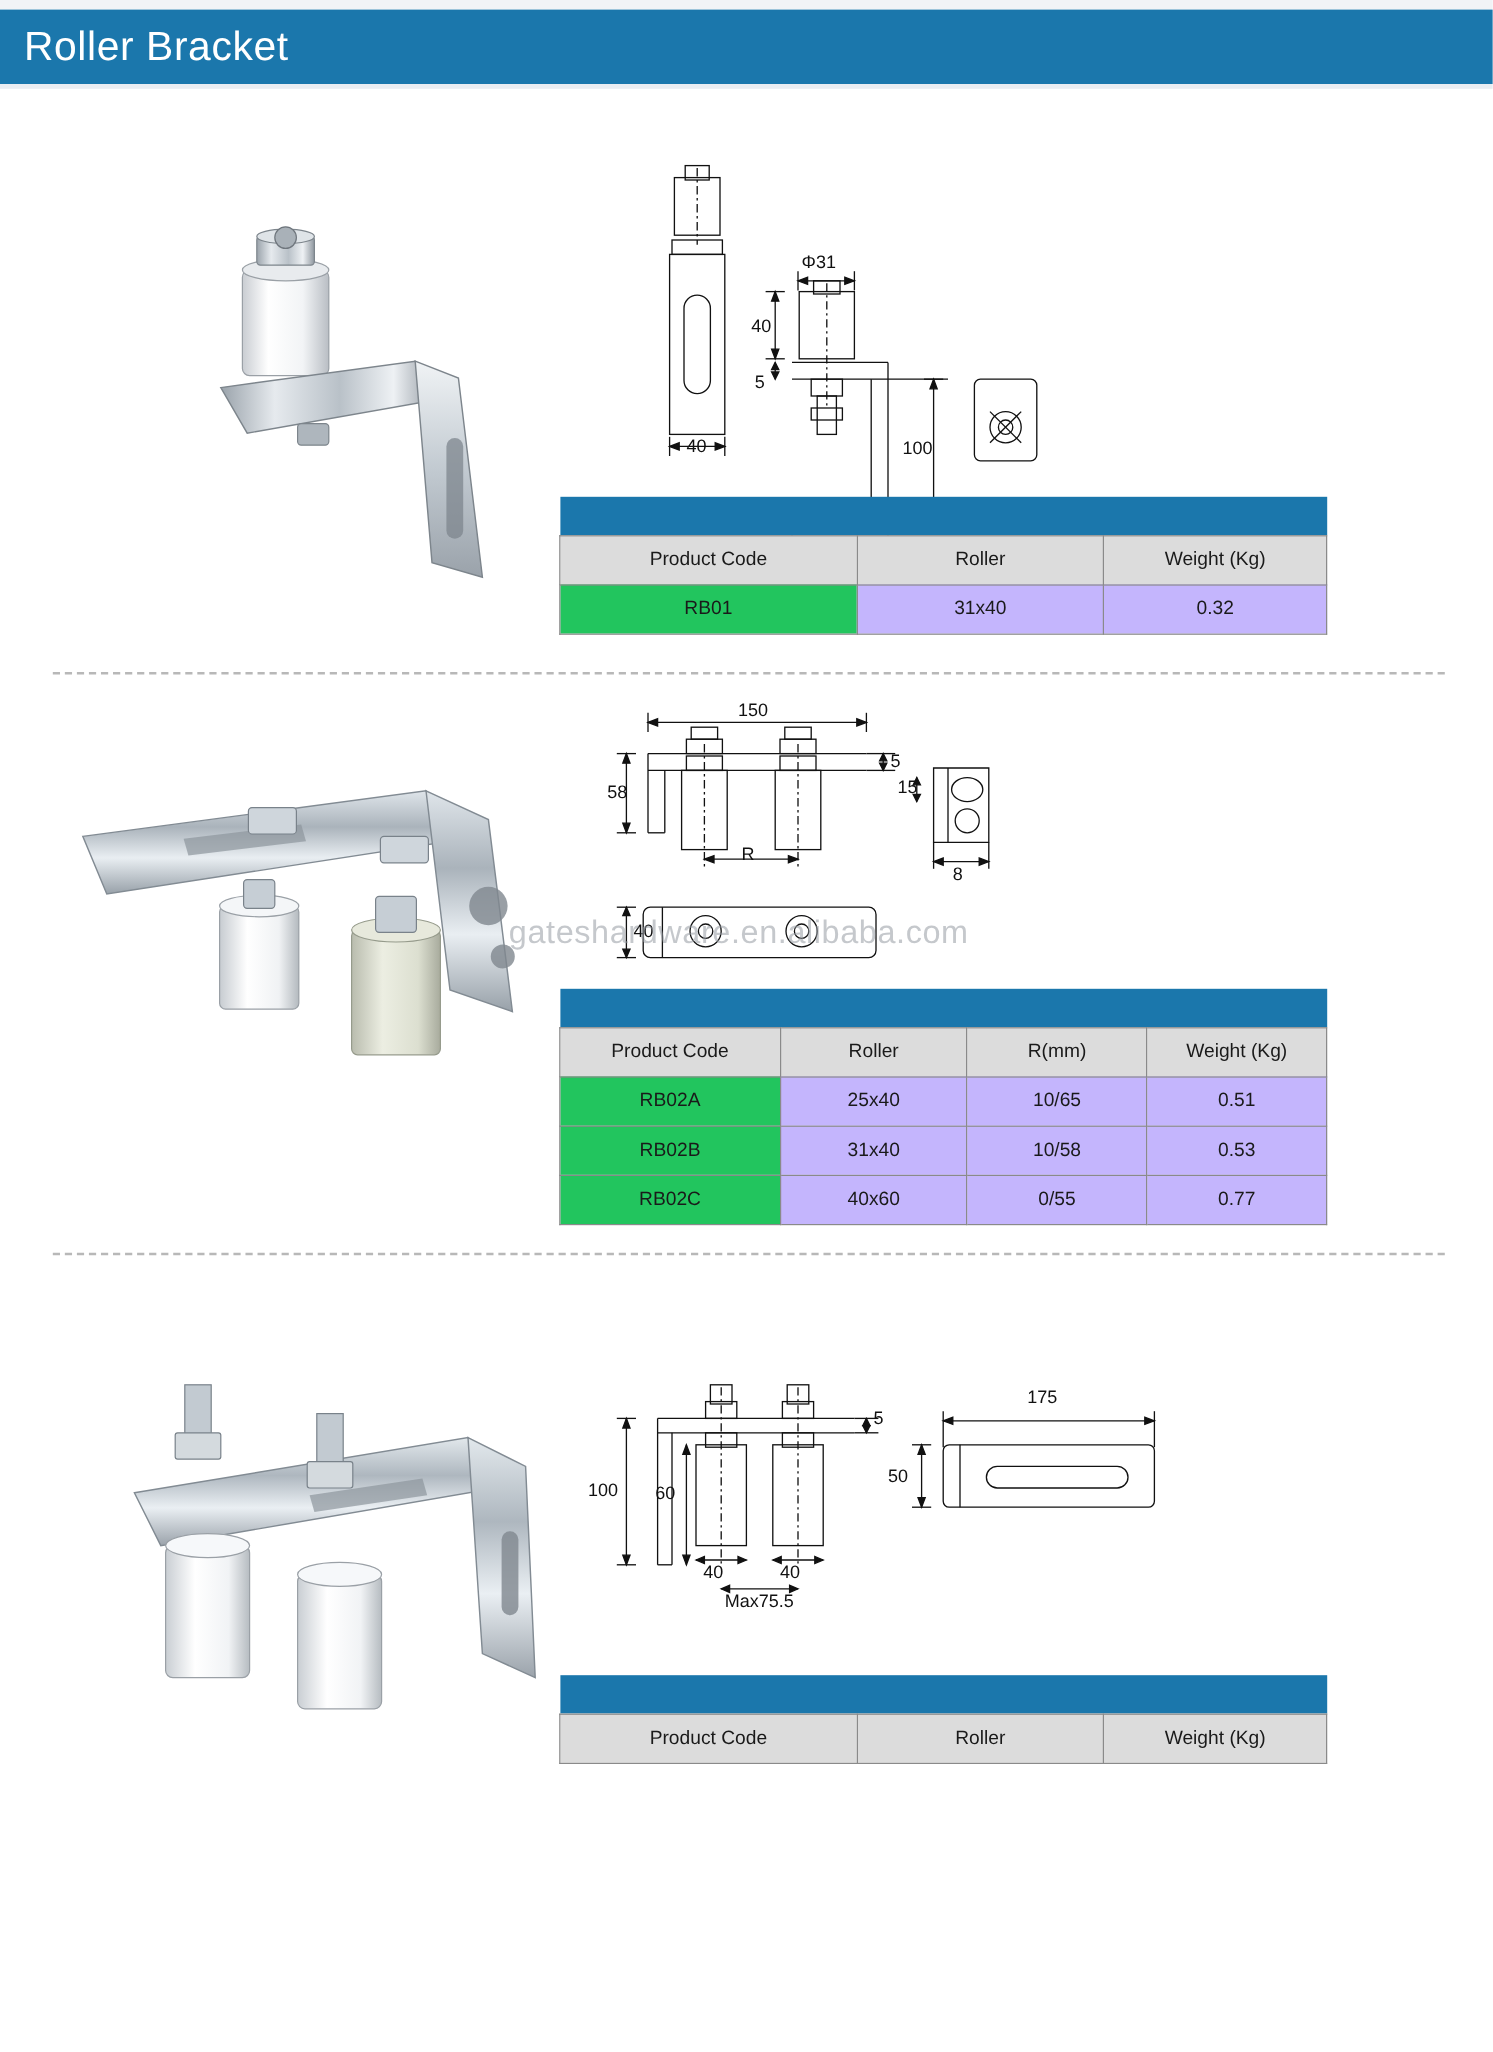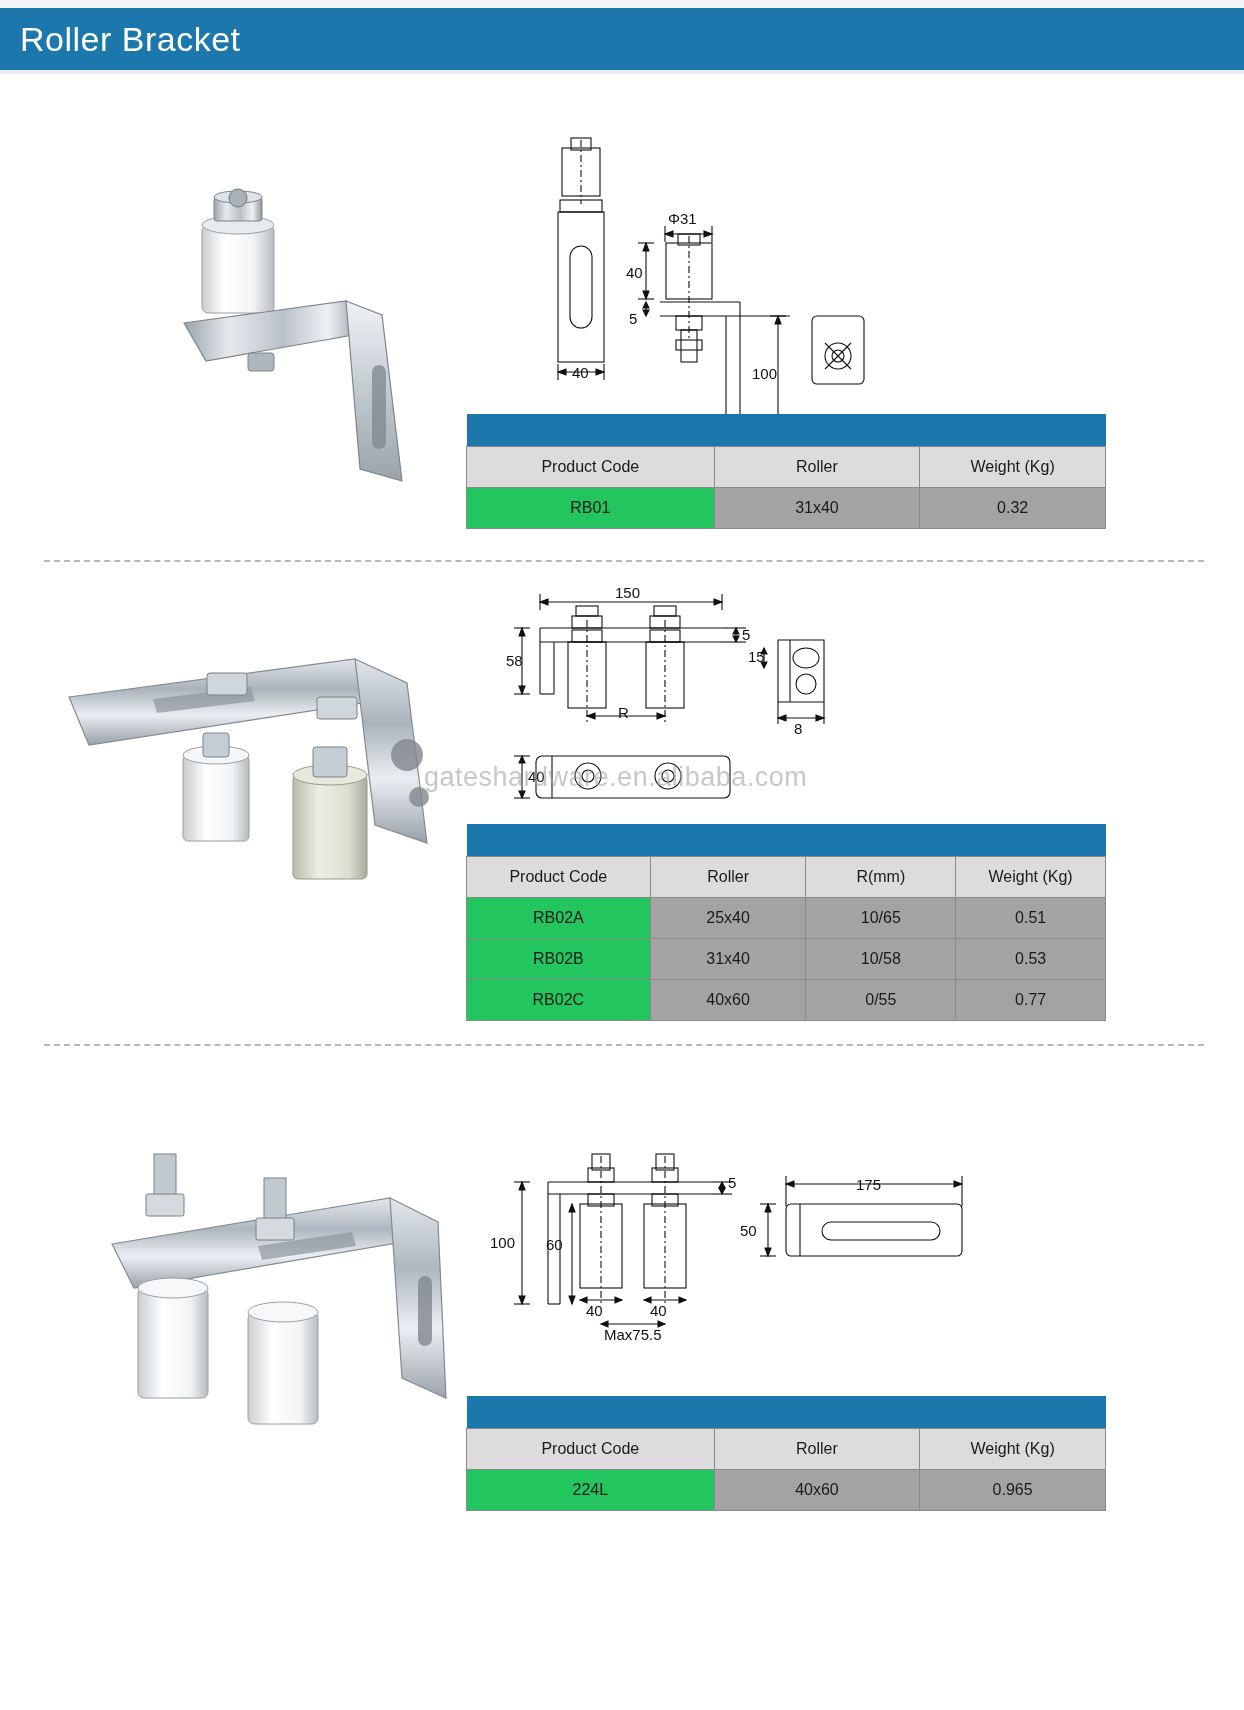--- a/index.html
+++ b/index.html
@@ -74,21 +74,21 @@
   }
   .spec-table th {
     background: #dcdcdc;
     font-weight: 400;
     height: 41px;
     border: 1px solid #8a8a8a;
     text-align: center;
     font-size: 16px;
   }
   .spec-table td.cell {
-    background: #a3a3a3;
+    background: #c4b5fd;
     height: 41px;
     border: 1px solid #8a8a8a;
     text-align: center;
     font-size: 16px;
   }
   .spec-table td.cell.code {
     background: #22c55e;
   }
 
   
@@ -530,39 +530,34 @@
           <line x1="760" y1="148" x2="776" y2="148"></line>
           <line x1="760" y1="200" x2="776" y2="200"></line>
         </g>
       </svg>
     </div>
 
     <div>
       <span class="dim-text" style="left:728px; top:118px;">5</span>
       <span class="dim-text" style="left:490px; top:178px;">100</span>
       <span class="dim-text" style="left:546px; top:180px;">60</span>
-      <span class="dim-text" style="left:856px; top:120px;">175</span>
+      <span class="dim-text" style="left:856px; top:100px;">175</span>
       <span class="dim-text" style="left:740px; top:166px;">50</span>
       <span class="dim-text" style="left:586px; top:246px;">40</span>
       <span class="dim-text" style="left:650px; top:246px;">40</span>
       <span class="dim-text" style="left:604px; top:270px;">Max75.5</span>
     </div>
 
     <table class="spec-table" style="left:466px; top:340px; width:640px;">
       <tbody>
           <tr class="bluebar">
         <td colspan="3"></td>
       </tr>
       <tr>
         <th style="width:248px;">Product Code</th>
         <th style="width:206px;">Roller</th>
         <th style="width:186px;">Weight (Kg)</th>
       </tr>
-      <tr>
-        <td class="cell code">224L</td>
-        <td class="cell">40x60</td>
-        <td class="cell">0.965</td>
-      </tr>
     </tbody>
       </table>
   </div>
 
 </div>
 
 </body></html>

